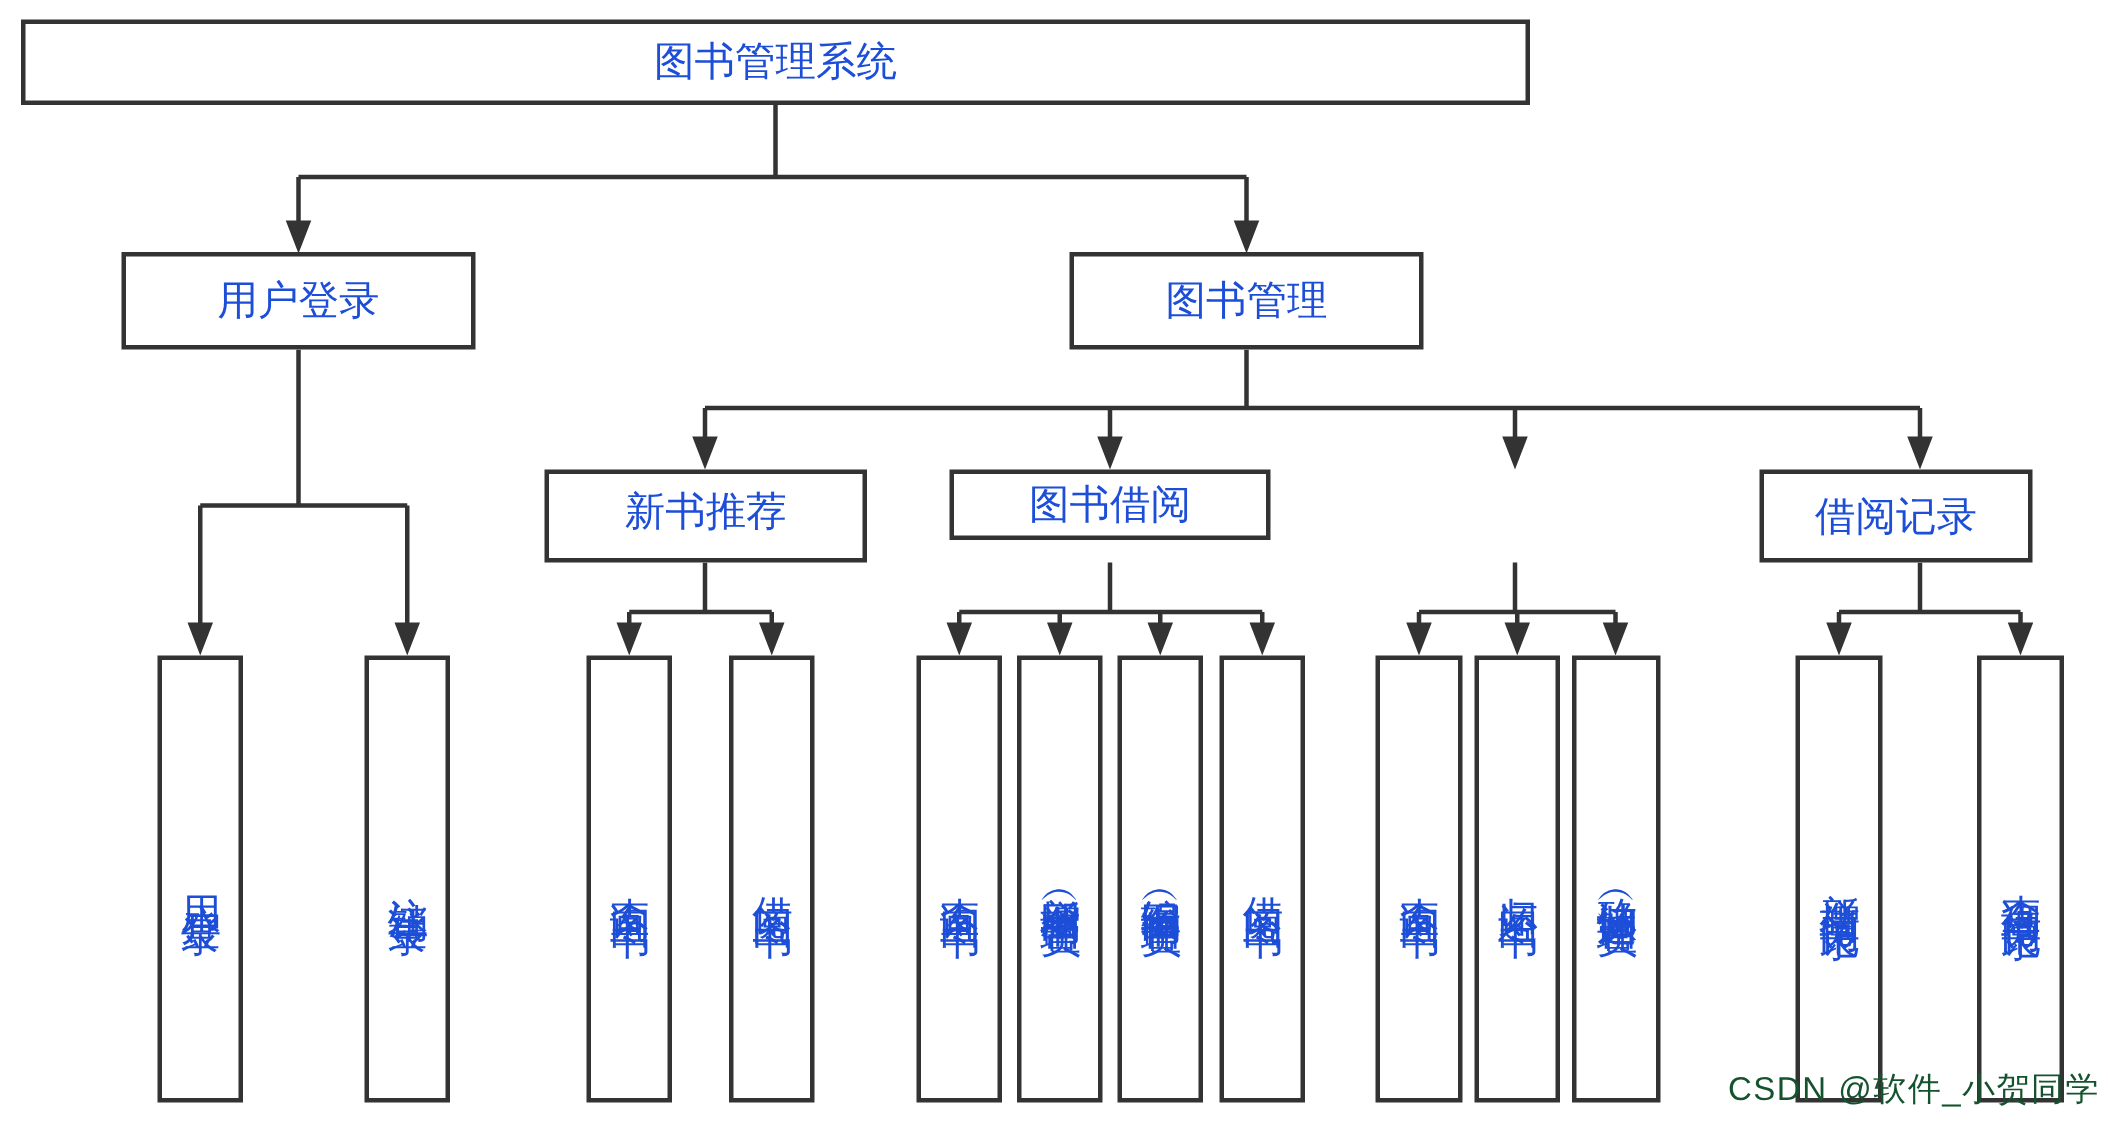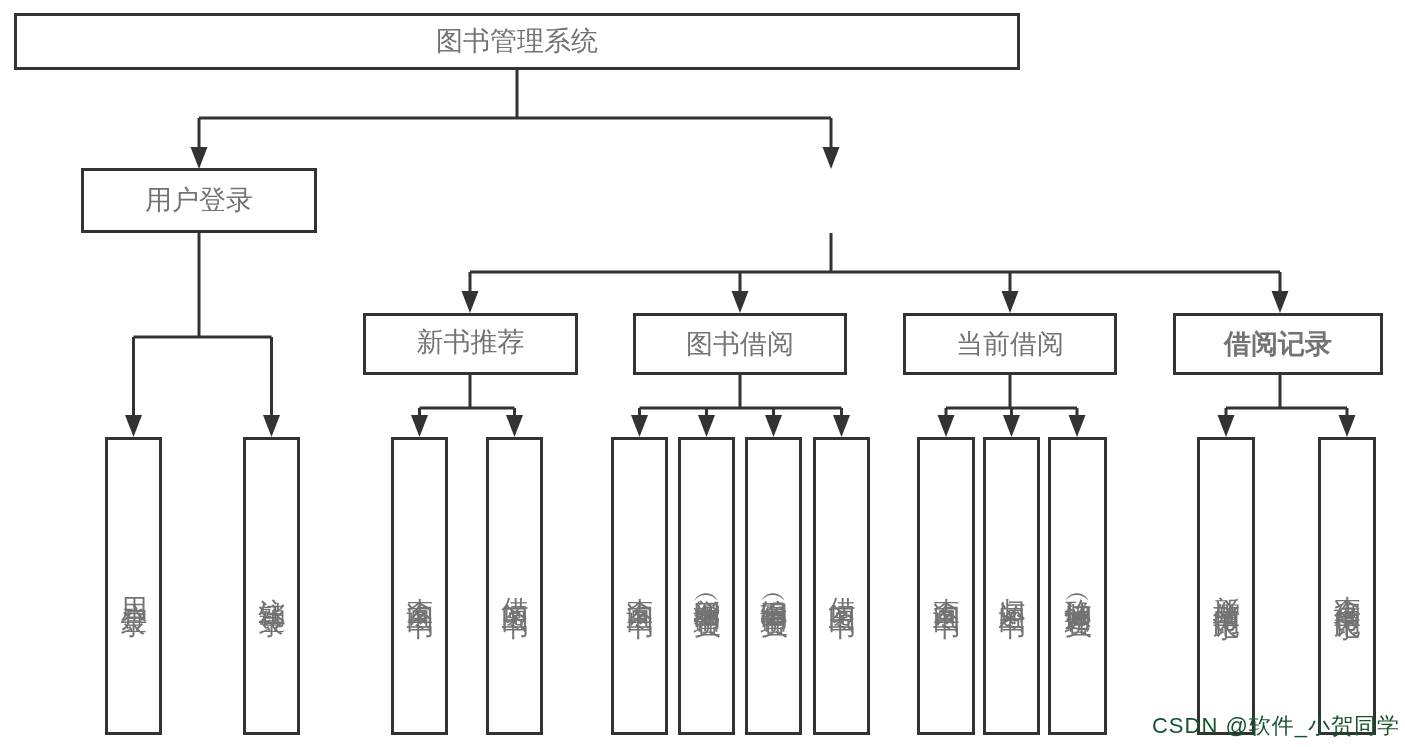--- a/index.html
+++ b/index.html
@@ -17,21 +17,21 @@
     width: 1405px; height: 747px;
   }
   .box {
     position: absolute;
     box-sizing: border-box;
     border: 3px solid #333333;
     background: #ffffff;
     display: flex;
     align-items: center;
     justify-content: center;
-    color: #737373;
+    color: #1d4ed8;
     font-size: 27px;
     line-height: 1;
     white-space: nowrap;
   }
   .vbox span {
     writing-mode: vertical-rl;
     text-orientation: mixed;
     white-space: nowrap;
   }
   .ls6 span { letter-spacing: 5px; }
@@ -85,31 +85,31 @@
              M1338.5 415 L1355.5 415 L1347 437 Z" fill="#333333" stroke="none"></path>
   </svg>
 
   <div class="box" style="left:14px; top:13px; width:1006px; height:57px;">
     <span>图书管理系统</span>
   </div>
 
   <div class="box" style="left:81px; top:168px; width:236px; height:65px;">
     <span>用户登录</span>
   </div>
+  <div class="box" style="left:713px; top:168px; width:236px; height:65px;">
+    <span>图书管理</span>
+  </div>
 
   <div class="box" style="left:363px; top:313px; width:215px; height:62px;font-family:Liberation Mono, monospace;">
     <span>新书推荐</span>
   </div>
-  <div class="box" style="left:633px; top:313px; width:214px; height:62px;font-family:Liberation Serif, serif;">
+  <div class="box" style="left:633px; top:313px; width:214px; height:47px;font-family:Liberation Serif, serif;">
     <span>图书借阅</span>
   </div>
-  <div class="box" style="left:903px; top:313px; width:214px; height:62px;">
-    <span>当前借阅</span>
-  </div>
-  <div class="box" style="left:1173px; top:313px; width:210px; height:62px;font-weight:bold;">
+  <div class="box" style="left:1173px; top:313px; width:182px; height:62px;">
     <span>借阅记录</span>
   </div>
 
   <div class="box vbox ls6" style="left:105px; top:437px; width:57px; height:298px;">
     <span>用户登录</span>
   </div>
   <div class="box vbox ls6" style="left:243px; top:437px; width:57px; height:298px;">
     <span>注销登录</span>
   </div>
 

